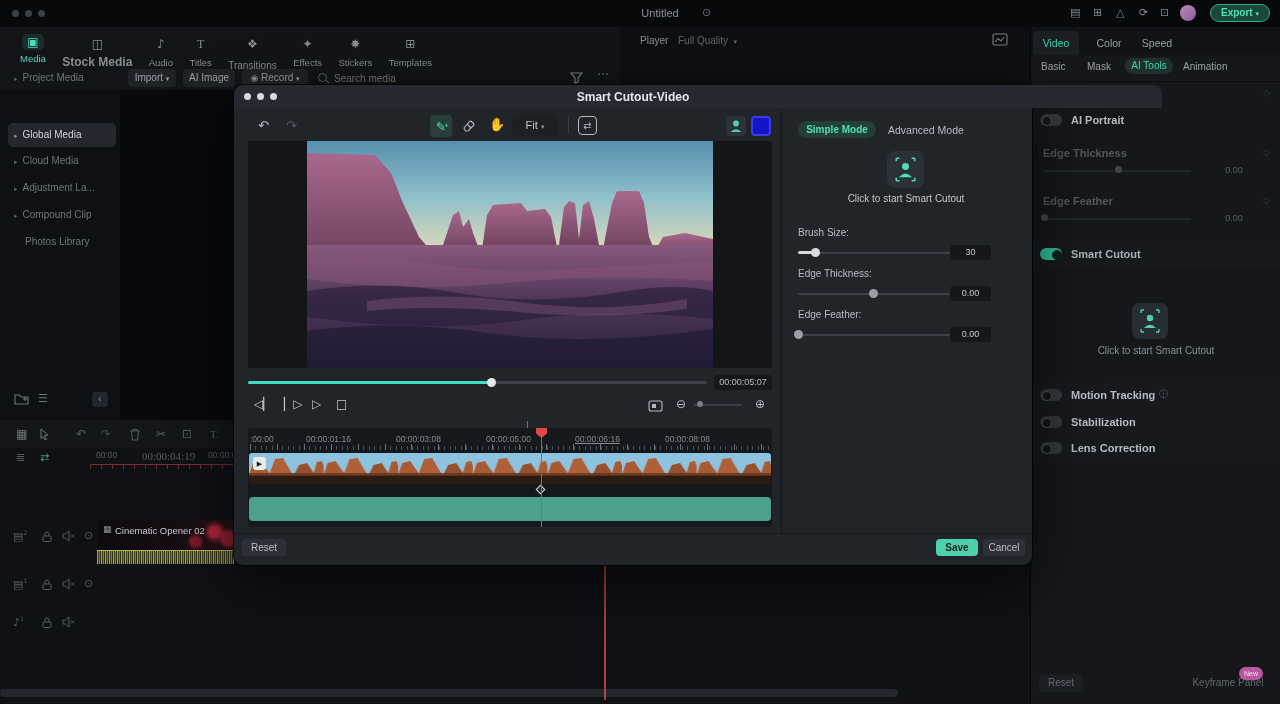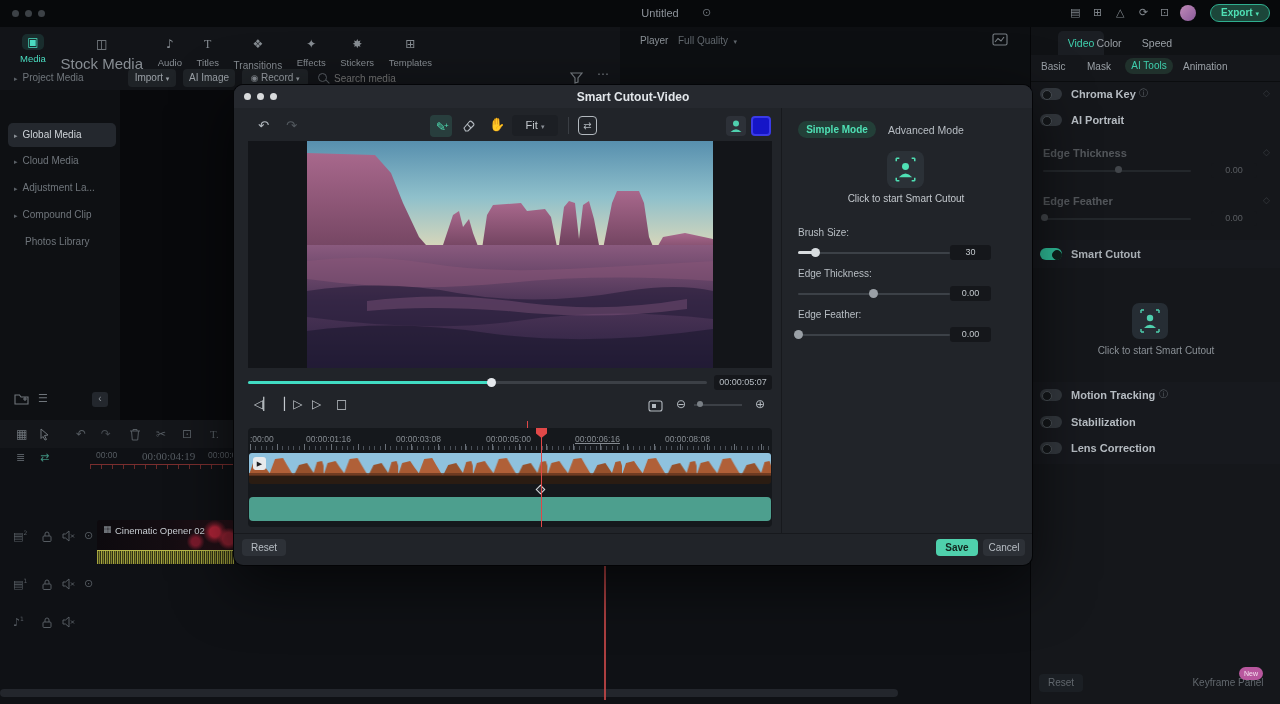--- a/index.html
+++ b/index.html
@@ -46,21 +46,21 @@
   <div class="abs" style="left:0;top:27px;width:620px;height:393px;background:#0e1013;">
     <div class="abs" style="left:0;top:0;width:620px;height:63px;background:#121418;"></div>
 
     <div class="abs" style="left:20px;top:5px;width:412px;display:flex;justify-content:space-between;">
       <div style="text-align:center;">
         <span class="ic tab-ic-pill" style="color:#4adcc0;font-size:12px;">▣</span>
         <div style="color:#4adcc0;font-size:9.5px;margin-top:3px;">Media</div>
       </div>
       <div style="text-align:center;padding-top:2px;">
         <span class="ic" style="color:#878d93;font-size:12px;">◫</span>
-        <div style="color:#878d93;font-size:15px;margin-top:3px;">Stock Media</div>
+        <div style="color:#878d93;font-size:12px;margin-top:3px;font-weight:bold;">Stock Media</div>
       </div>
       <div style="text-align:center;padding-top:2px;">
         <span class="ic" style="color:#878d93;font-size:12px;">♪</span>
         <div style="color:#878d93;font-size:9.5px;margin-top:5px;">Audio</div>
       </div>
       <div style="text-align:center;padding-top:2px;">
         <span style="color:#878d93;font-size:12px;font-family:'Liberation Serif',serif;">T</span>
         <div style="color:#878d93;font-size:9.5px;margin-top:5px;">Titles</div>
       </div>
       <div style="text-align:center;padding-top:2px;">
@@ -113,21 +113,21 @@
     <span class="abs" style="left:58px;top:8px;color:#61676d;font-size:10px;"><span>Full Quality</span>&nbsp;&nbsp;<span class="ic" style="font-size:7px;">▾</span></span>
     <svg class="abs" style="left:372px;top:6px;" width="16" height="13" viewBox="0 0 16 13">
         <rect x="1" y="1" width="14" height="11" rx="1.5" fill="none" stroke="#7a8086" stroke-width="1.1"></rect>
         <path d="M3 9 L6 5.5 L9 8 L12 4" fill="none" stroke="#7a8086" stroke-width="1.1"></path>
       </svg>
   </div>
 
   <div class="abs" style="left:1030px;top:27px;width:250px;height:677px;background:#15171b;border-left:1px solid #050608;">
 
     <div class="abs" style="left:0;top:0;width:250px;height:28px;background:#101215;"></div>
-    <div class="abs" style="left:2px;top:4px;width:46px;height:24px;background:#1b1e23;border-radius:5px 5px 0 0;color:#3fd0ae;font-size:10.5px;text-align:center;line-height:24px;margin-left:25px;">Video</div>
+    <div class="abs" style="left:2px;top:4px;width:46px;height:24px;background:#1b1e23;border-radius:5px 5px 0 0;color:#3fd0ae;font-size:10.5px;text-align:center;line-height:24px;">Video</div>
     <div class="abs" style="left:55px;top:4px;width:46px;height:24px;color:#9aa0a6;font-size:10.5px;text-align:center;line-height:24px;">Color</div>
     <div class="abs" style="left:103px;top:4px;width:46px;height:24px;color:#9aa0a6;font-size:10.5px;text-align:center;line-height:24px;">Speed</div>
 
     <div class="abs" style="left:10px;top:34px;color:#9aa0a6;font-size:10px;">Basic</div>
     <div class="abs" style="left:56px;top:34px;color:#9aa0a6;font-size:10px;">Mask</div>
     <div class="abs" style="left:94px;top:31px;width:48px;height:16px;background:#20312c;border-radius:8px;color:#3fd0ae;font-size:10px;text-align:center;line-height:16px;">AI Tools</div>
     <div class="abs" style="left:152px;top:34px;color:#9aa0a6;font-size:10px;">Animation</div>
     <div class="abs" style="left:0;top:54px;width:250px;height:1px;background:#0b0d0f;"></div>
 
     <span class="tgl" style="left:9px;top:61px;"></span>
@@ -238,21 +238,21 @@
         <path d="M1 4 H3.5 L7 1 V11 L3.5 8 H1 Z" fill="none" stroke="#565c62"></path>
         <path d="M9 4.5 L12 7.5 M12 4.5 L9 7.5" stroke="#565c62"></path>
       </svg>
 
     <div class="abs" style="left:0;top:269px;width:898px;height:8px;background:#23262c;border-radius:4px;"></div>
     <div class="abs" style="left:604px;top:145px;width:1.5px;height:135px;background:rgba(200,72,72,.85);"></div>
   </div>
 
   <div class="abs modal-shadow" style="left:234px;top:85px;width:798px;height:480px;background:#212429;border-radius:9px;">
 
-    <div class="abs" style="left:0;top:0;width:798px;height:23px;background:#26292f;border-radius:9px 9px 0 0;">
+    <div class="abs" style="left:0;top:0;width:928px;height:23px;background:#26292f;border-radius:9px 9px 0 0;">
       <span class="dot" style="left:10px;top:8px;background:#d8dadc;"></span>
       <span class="dot" style="left:23px;top:8px;background:#d8dadc;"></span>
       <span class="dot" style="left:36px;top:8px;background:#d8dadc;"></span>
       <div class="abs" style="left:0;top:5px;width:798px;text-align:center;color:#e2e6ea;font-size:12px;font-weight:bold;">Smart Cutout-Video</div>
     </div>
 
     <span class="abs ic" style="left:24px;top:34px;color:#b3b9bf;font-size:13px;">↶</span>
     <span class="abs ic" style="left:52px;top:34px;color:#53595f;font-size:13px;">↷</span>
     <span class="abs" style="left:196px;top:30px;width:22px;height:22px;background:rgba(82,224,184,.14);border-radius:4px;text-align:center;line-height:21px;"><span class="ic" style="color:#4fe0b4;font-size:12px;">✎</span><span style="position:absolute;left:14px;top:0;color:#4fe0b4;font-size:8px;">+</span></span>
     <svg class="abs" style="left:227px;top:33px;" width="15" height="15" viewBox="0 0 15 15">

